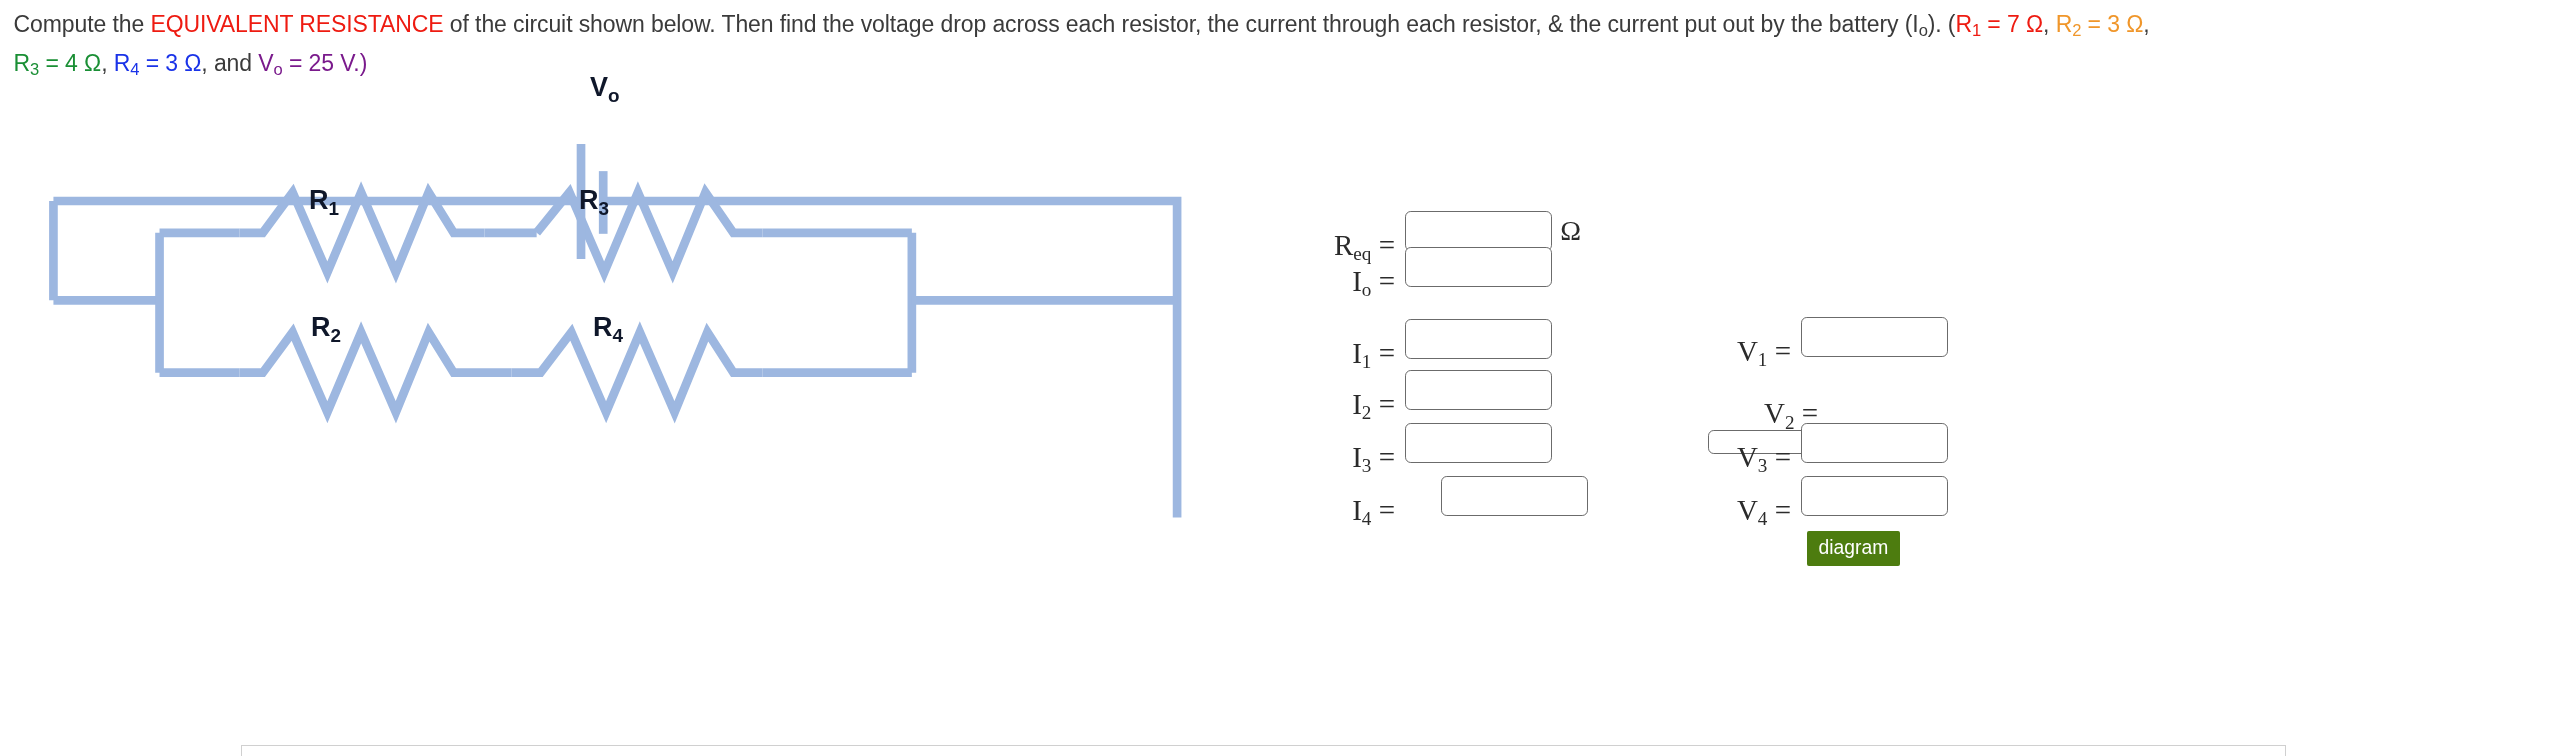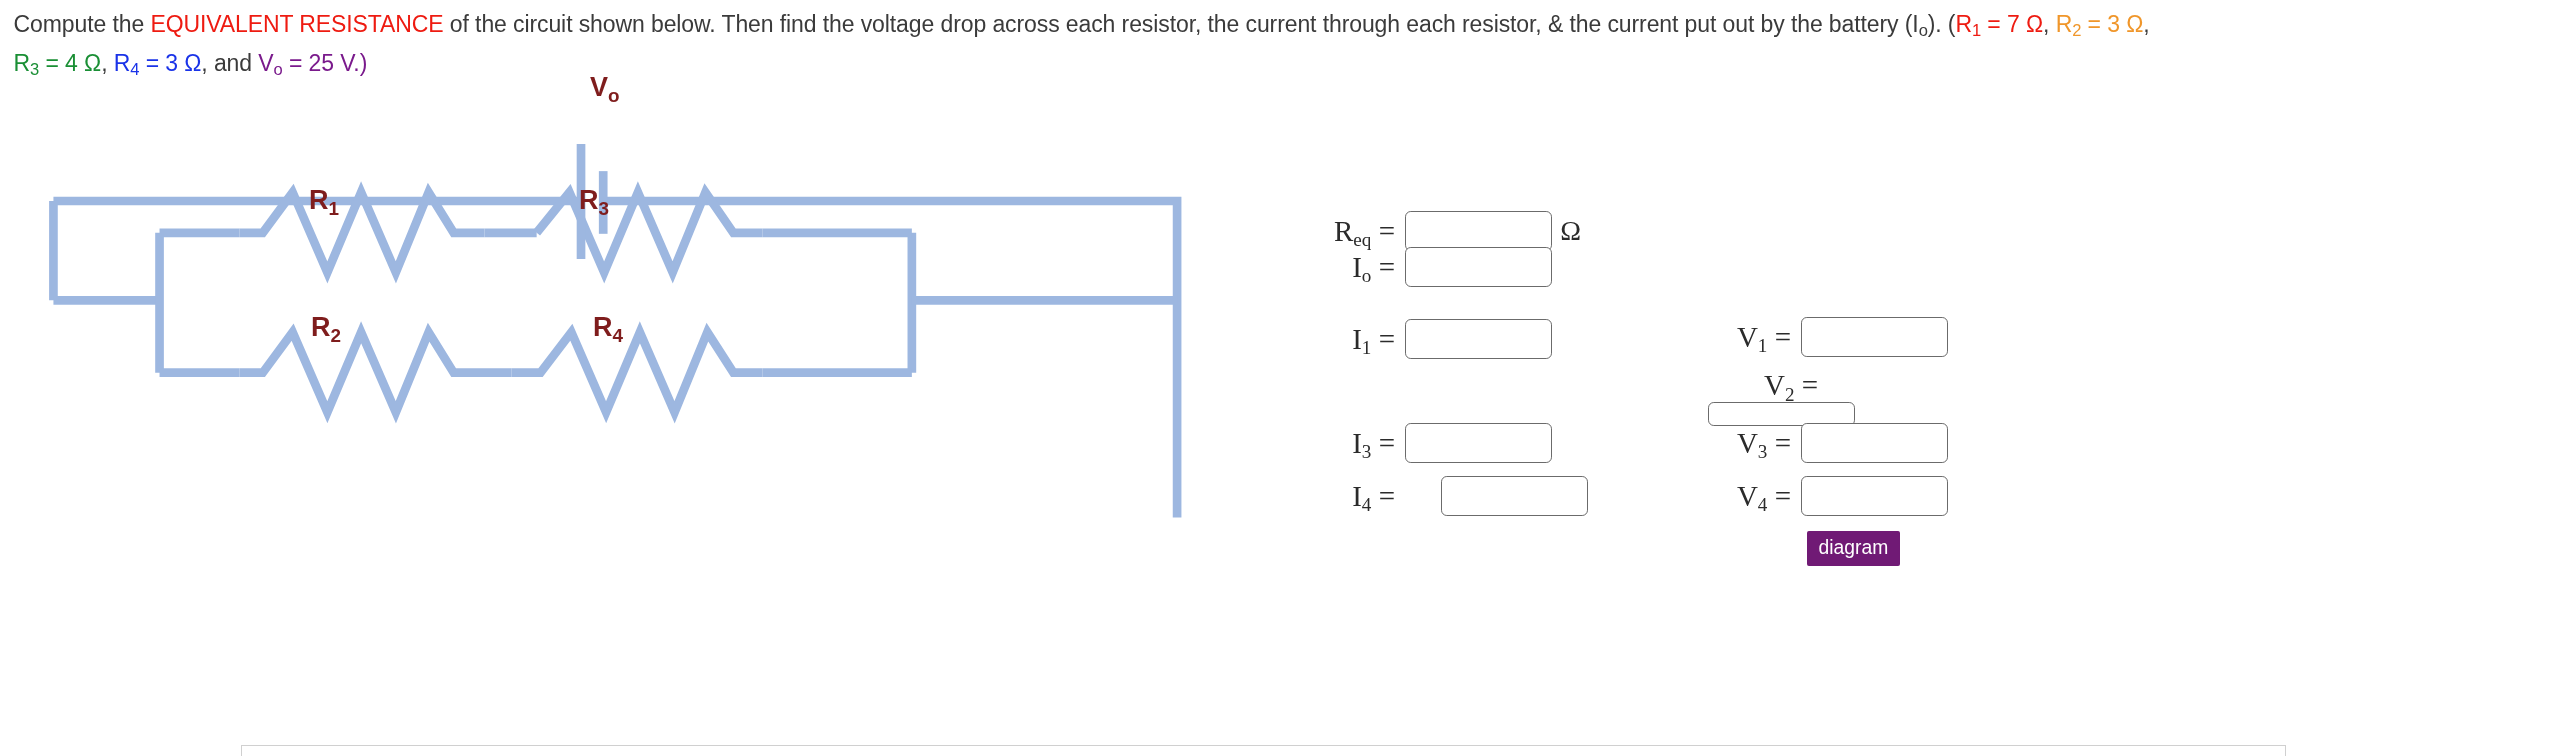--- a/index.html
+++ b/index.html
@@ -45,21 +45,21 @@
     width: 1245px;
     height: 598px;
   }
   #circuit-svg { display: block; }
 
   .clabel {
     position: absolute;
     font-family: "Liberation Sans", sans-serif;
     font-weight: bold;
     font-size: 27px;
-    color: #7f1d1d;
+    color: #0f172a;
     white-space: nowrap;
   }
   .clabel sub { font-size: 0.70em; top: 0.30em; }
 
   
   #answers {
     position: absolute;
     left: 1312px;
     top: 210px;
     width: 868px;
@@ -97,28 +97,28 @@
     font-family: "Liberation Serif", serif;
     font-size: 28px;
     color: #2b2b2b;
     padding-left: 8.7px;
   }
 
   
   .col-i { left: 0px; }
   .col-v { left: 396px; }
 
-  .lbl-w { width: 83px; }
+  .lbl-w { width: 83px; margin-top: 28px; }
 
   
   #tooltip {
     position: absolute;
     left: 1807px;
     top: 531px;
-    background: #701a75;
+    background: #4d7c0f;
     color: #ffffff;
     font-family: "Liberation Sans", sans-serif;
     font-size: 19.3px;
     line-height: 19.3px;
     padding: 6.8px 11.6px 8.7px 11.6px;
     border-radius: 1.9px;
     white-space: nowrap;
     z-index: 40;
   }
 
@@ -208,20 +208,24 @@
 
   <div class="ansrow col-i" style="top:108px;">
     <span class="anslabel lbl-w"><span>I</span><sub>1</sub><span> =</span></span>
     <input class="ansbox" type="text" value="" style="">
   </div>
   <div class="ansrow col-v" style="top:106px;">
     <span class="anslabel lbl-w"><span>V</span><sub>1</sub><span> =</span></span>
     <input class="ansbox" type="text" value="" style="">
   </div>
 
+  <div class="ansrow col-i" style="top:159px;">
+    <span class="anslabel lbl-w"><span>I</span><sub>2</sub><span> =</span></span>
+    <input class="ansbox" type="text" value="" style="">
+  </div>
   <div class="ansrow col-v" style="top:159px;flex-direction:column;">
     <span class="anslabel lbl-w"><span>V</span><sub>2</sub><span> =</span></span>
     <input class="ansbox" type="text" value="" style="">
   </div>
 
   <div class="ansrow col-i" style="top:212px;">
     <span class="anslabel lbl-w"><span>I</span><sub>3</sub><span> =</span></span>
     <input class="ansbox" type="text" value="" style="">
   </div>
   <div class="ansrow col-v" style="top:212px;">

